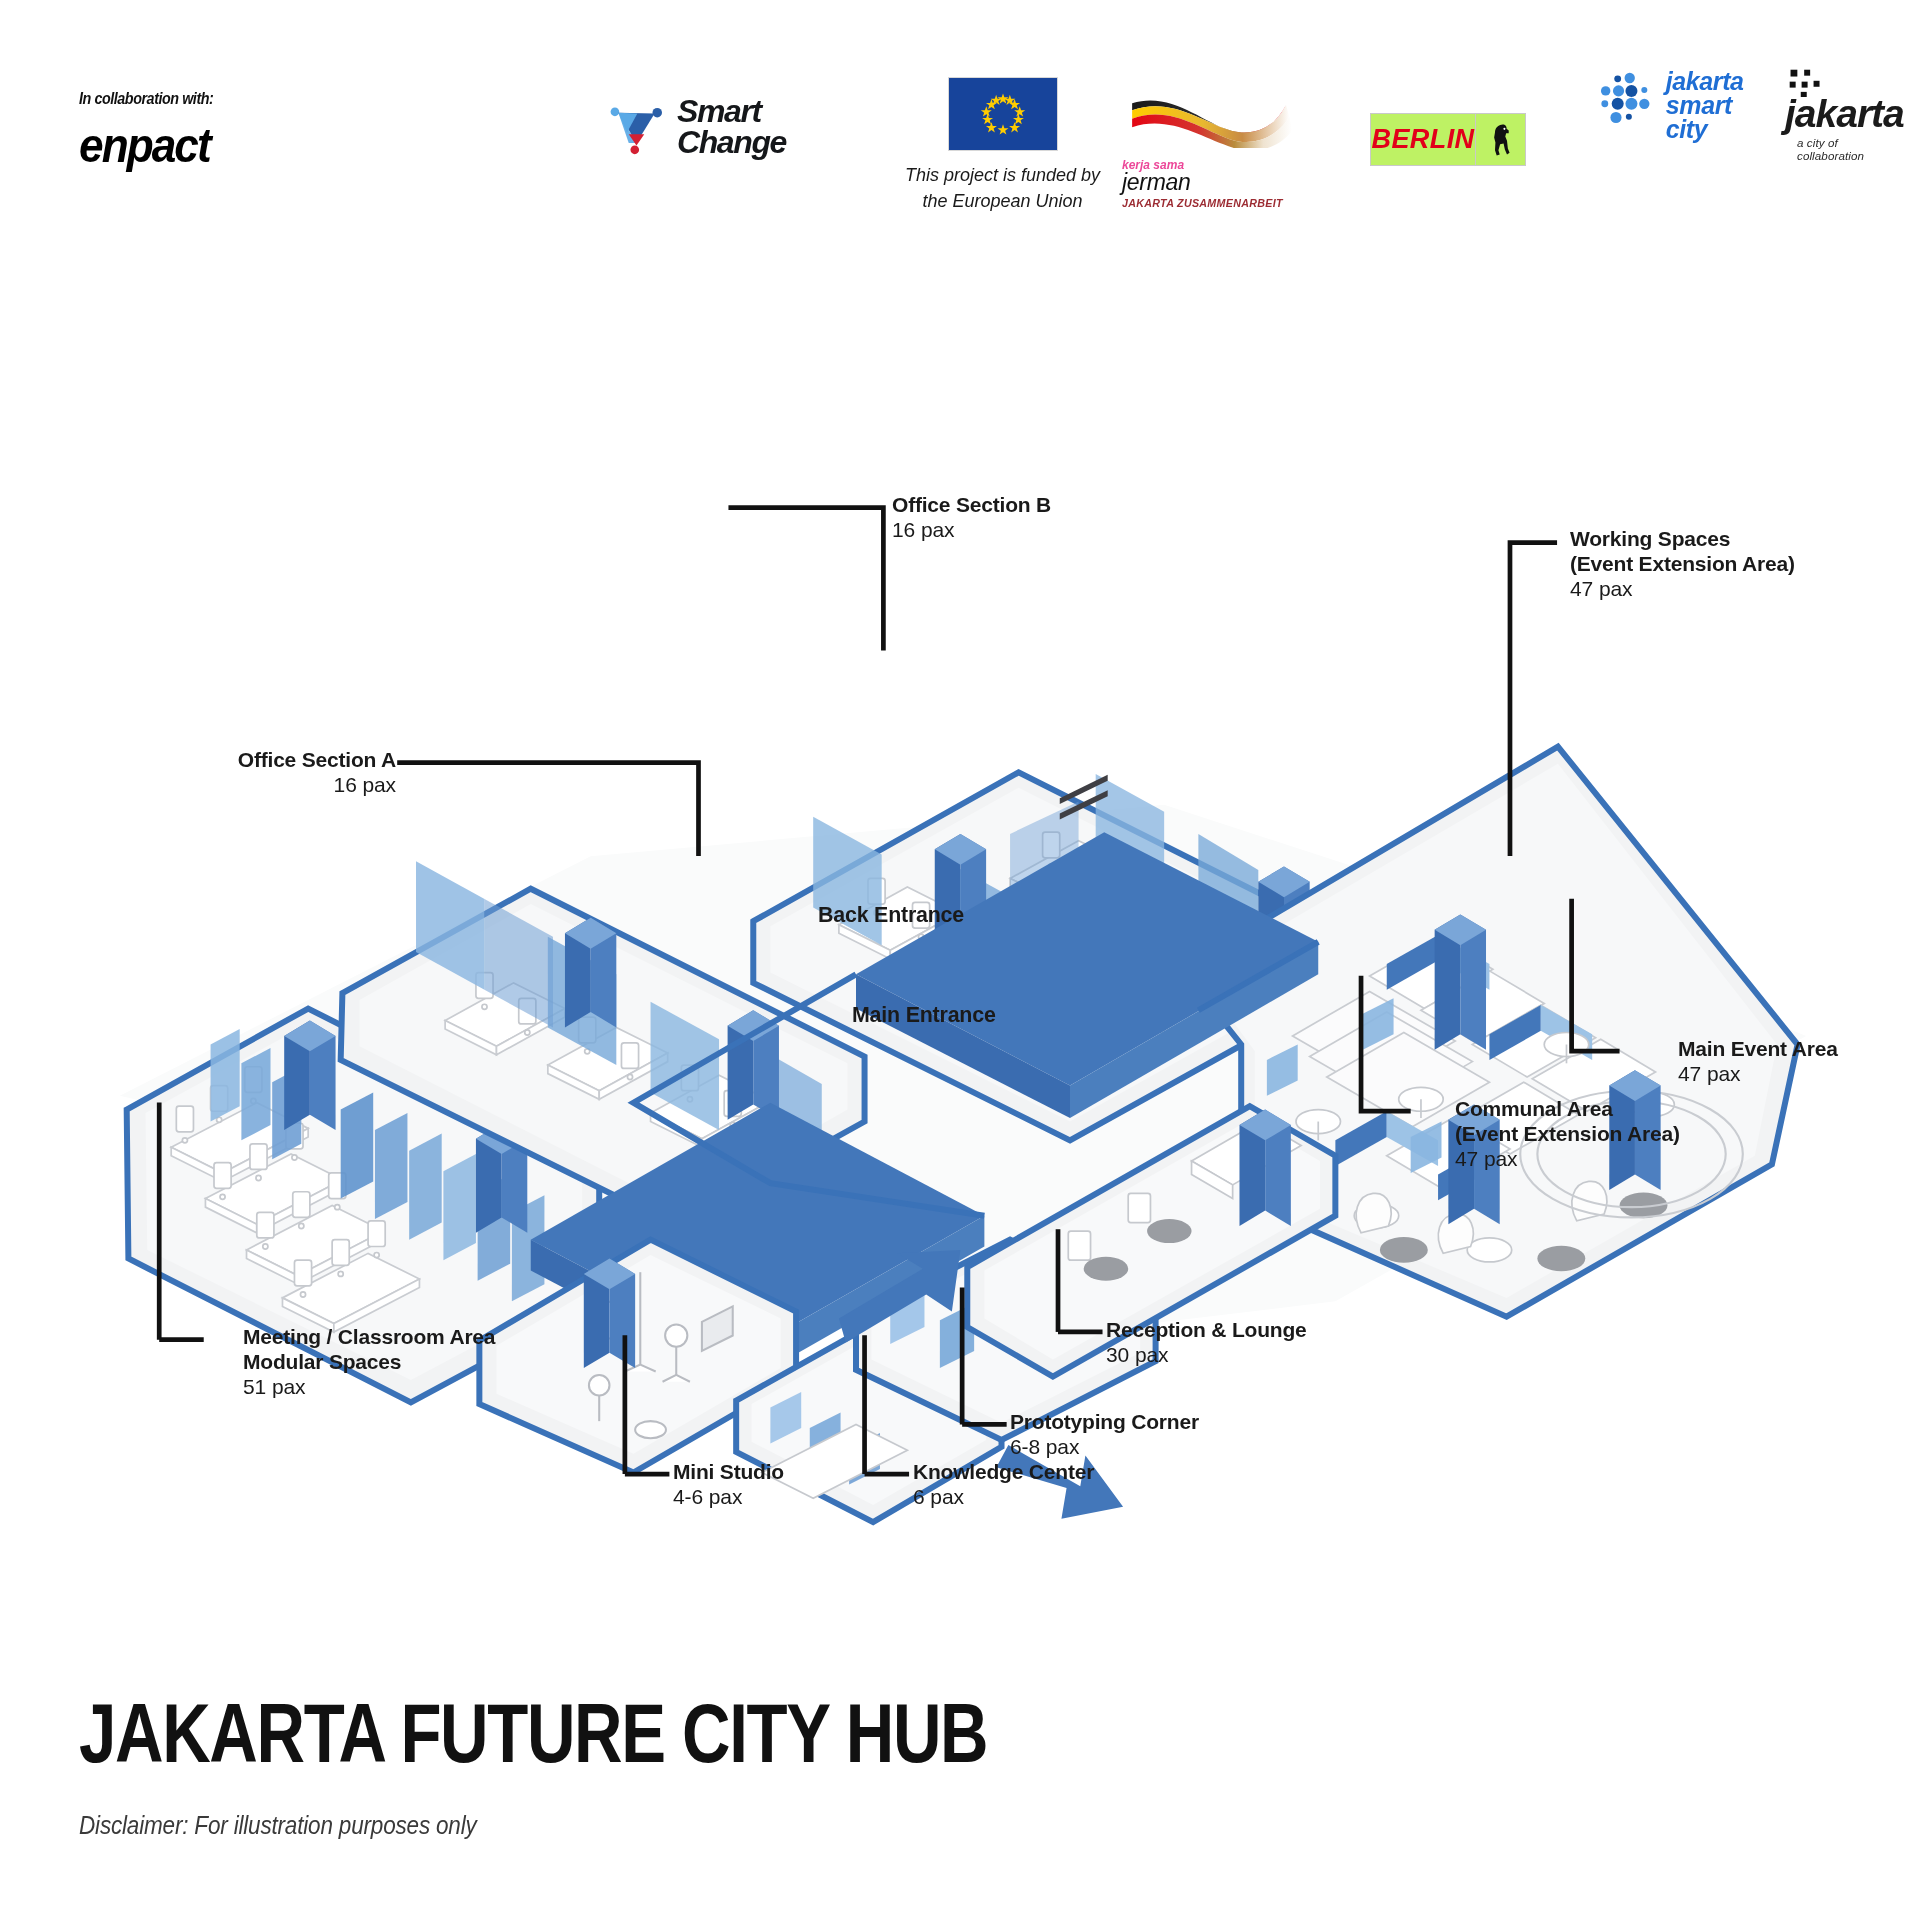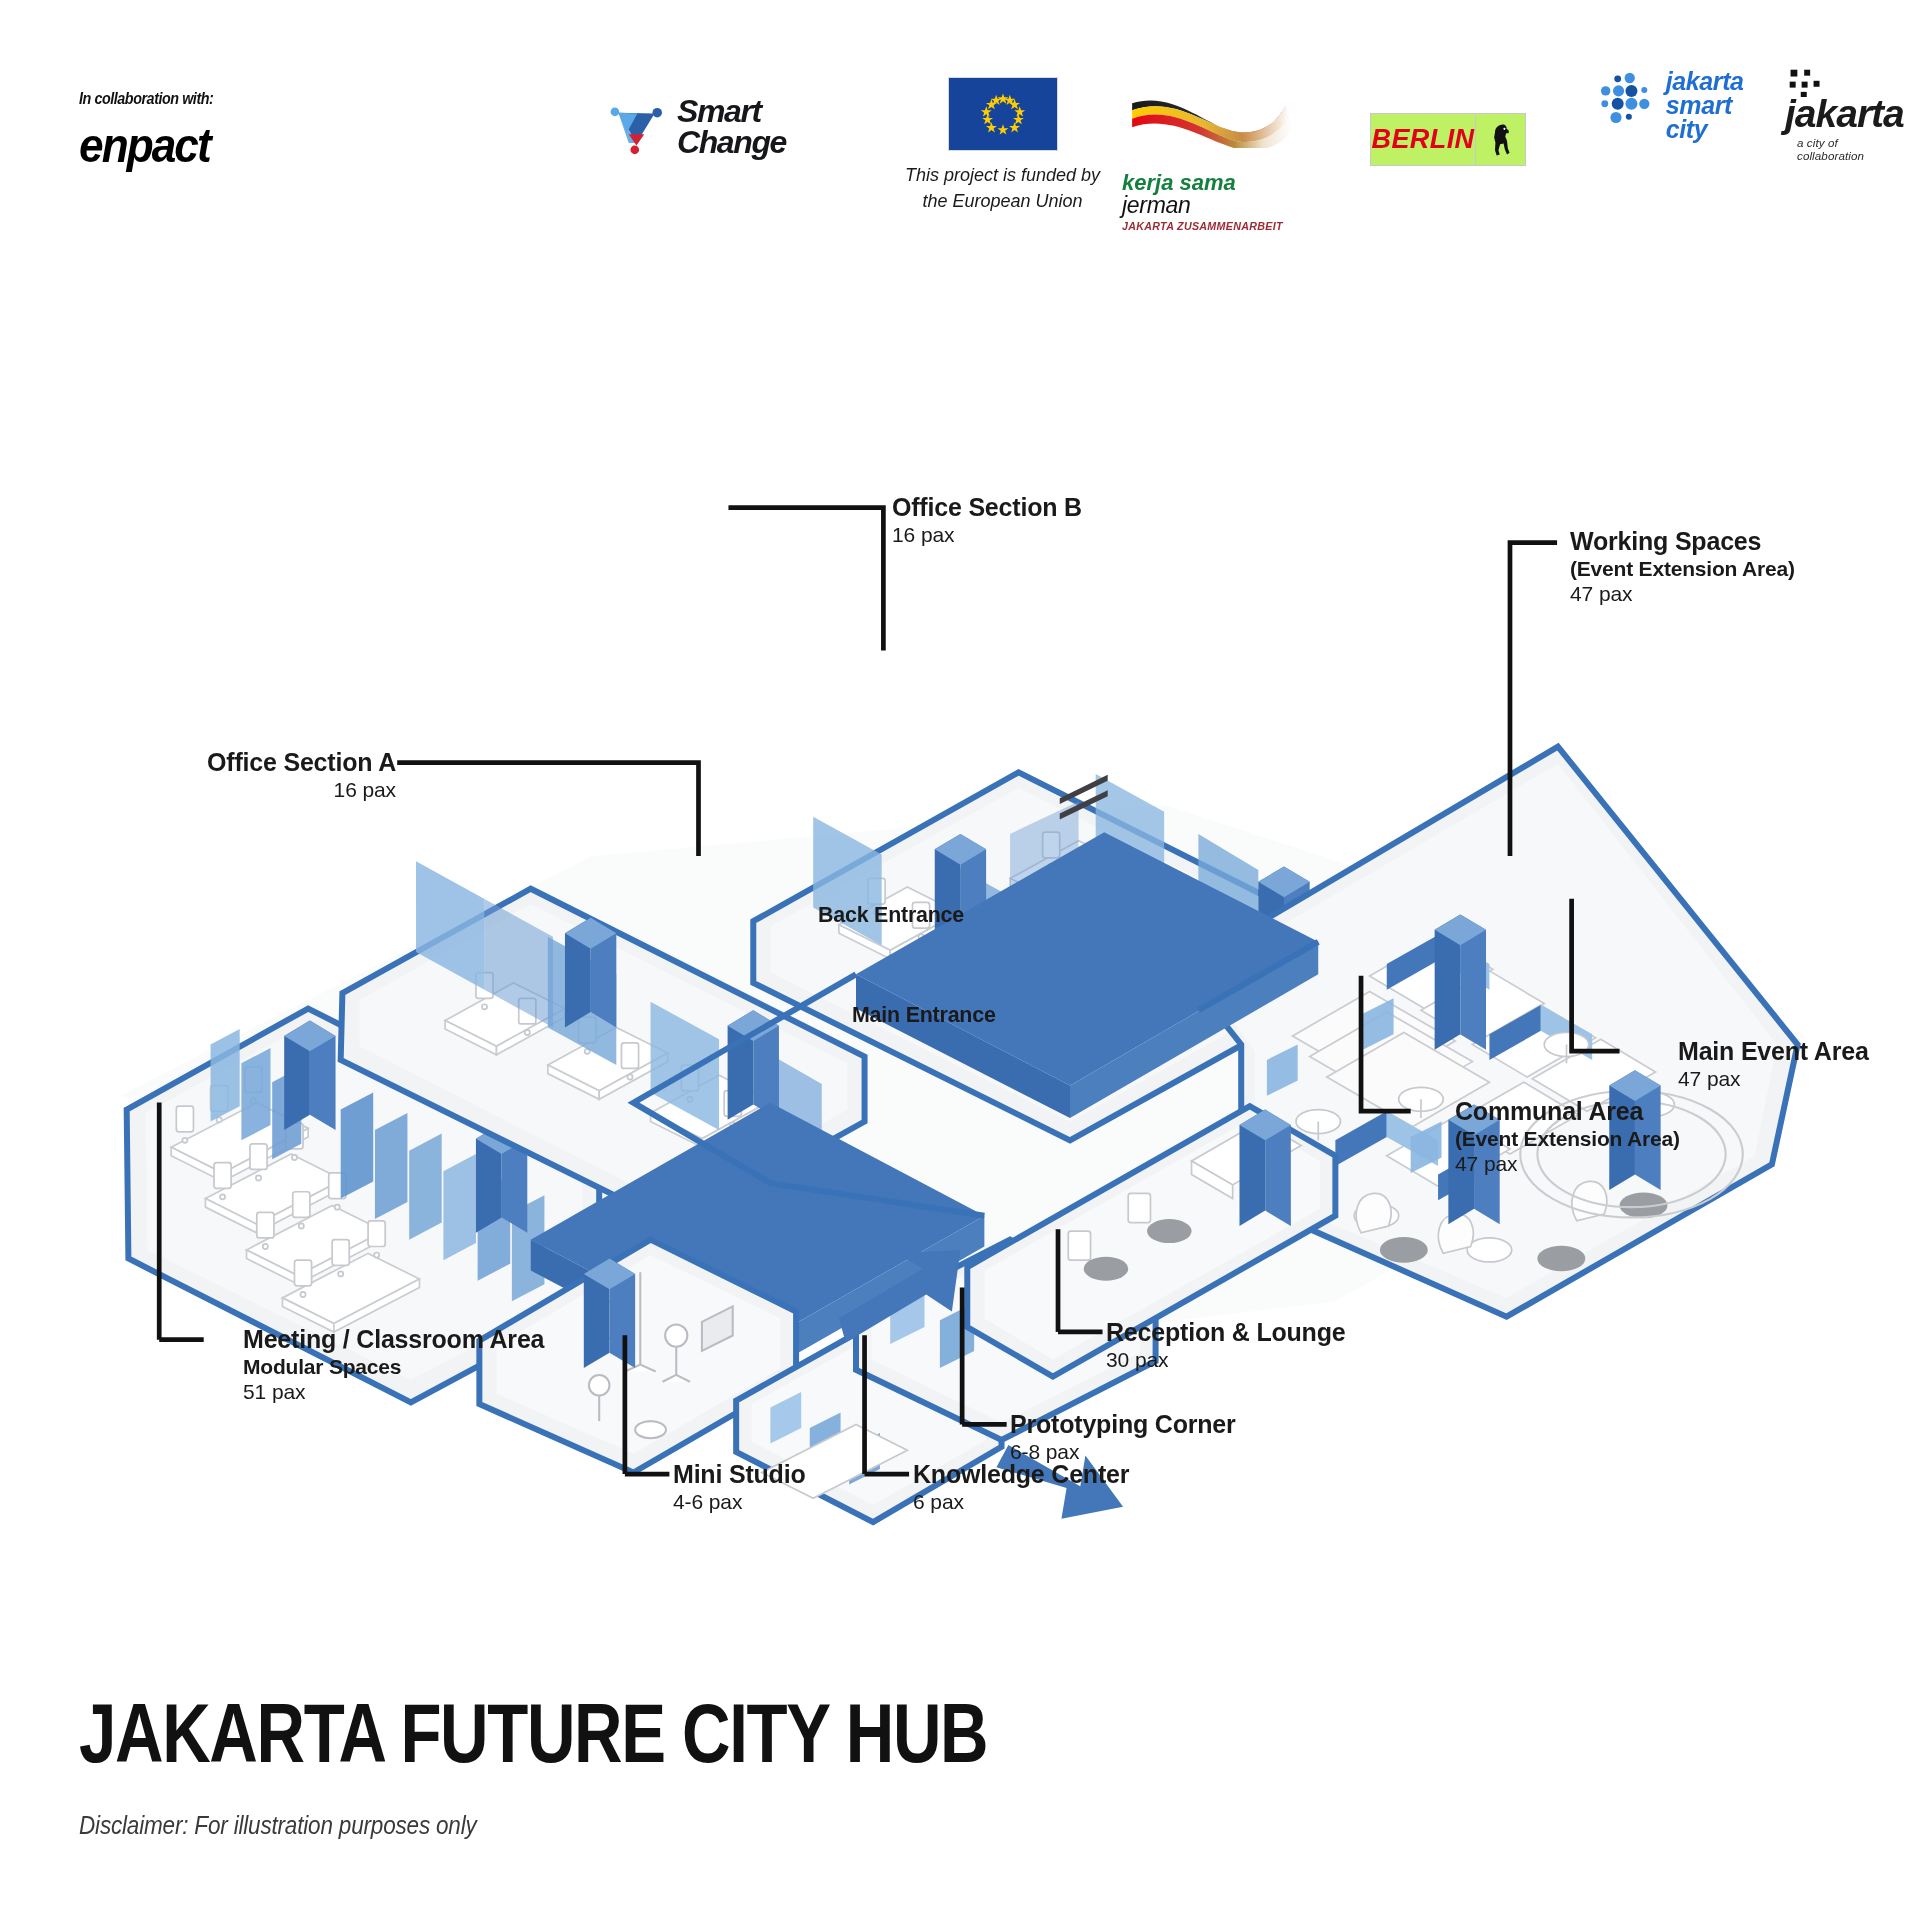--- a/index.html
+++ b/index.html
@@ -47,21 +47,21 @@
     position:relative; border:0.9px solid #d8d8d8;
   }
   .eu-text {
     margin-top:12px; font-size:18px; line-height:1.42; color:#1a1a1a;
     font-weight:400;
   }
 
   
   .jerman { left:531px; top:8.6px; width:223px; }
   .jerman-wave { width:171px; height:62px; margin-left:5.1px; }
-  .jerman-t1 { font-size:22px; font-weight:700; color:#15803d; line-height:1.06; margin-top:20px;}
+  .jerman-t1 { font-size:12px; font-weight:700; color:#ec4899; line-height:1.06; margin-top:8px;}
   .jerman-t2 { font-size:23px; font-weight:400; color:#111; line-height:1.0; letter-spacing:-0.3px;}
   .jerman-t3 { font-size:10.7px; font-weight:700; color:#9c2c33; letter-spacing:0.3px; margin-top:2.6px;}
 
   
   .berlin { left:779px; top:36px; }
   .berlin-box {
     width:156px; height:53px; border:1.4px solid #c9c9c9; background:#bef264;
     display:flex; align-items:stretch;
   }
   .berlin-word {
@@ -89,21 +89,21 @@
   }
   .jak-sub { font-size:11.6px; color:#2a2a2a; letter-spacing:0.1px; margin-top:3.4px; margin-left:12px;}
   .jak-dots { position:absolute; left:1.7px; top:-26px; width:48px; height:29px;}
 
   
   .plan { position:absolute; left:0; top:445px; width:1926px; height:1199px; }
   .plan svg { display:block; }
 
   
   .callout { position:absolute; font-weight:700; color:#1a1a1a; }
-  .callout .ln1 { font-size:25px; letter-spacing:-0.2px; white-space:nowrap; line-height:1.20;}
+  .callout .ln1 { font-size:21px; letter-spacing:-0.2px; white-space:nowrap; line-height:1.20;}
   .callout .ln2 { font-size:21px; letter-spacing:-0.2px; white-space:nowrap; line-height:1.20;}
   .callout .pax { font-size:21px; font-weight:400; letter-spacing:-0.1px; line-height:1.22; white-space:nowrap;}
 
   .entrance-label {
     position:absolute; font-size:21.4px; font-weight:700; color:#1a1a1a;
     white-space:nowrap; letter-spacing:-0.2px;
   }
 
   .leaders { position:absolute; left:0; top:0; width:1926px; height:1926px; pointer-events:none;}
 

